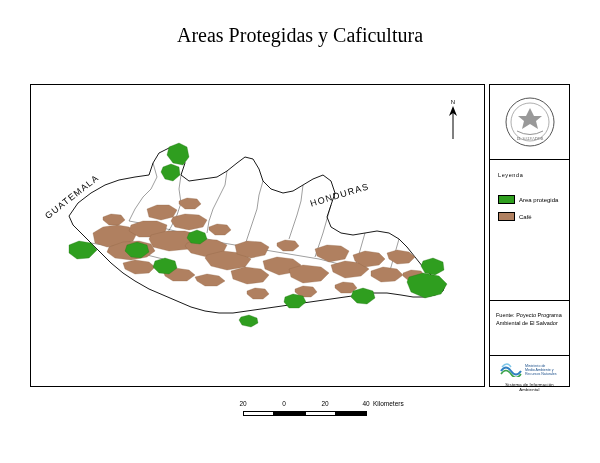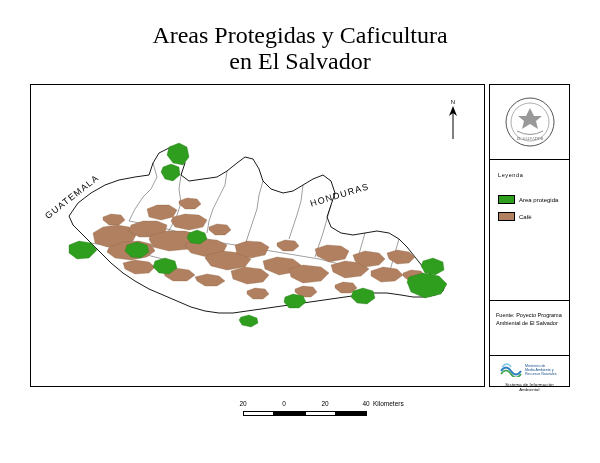--- a/index.html
+++ b/index.html
@@ -7,21 +7,21 @@
     width:600px;height:463px;
     background:#ffffff;
     font-family:"Liberation Sans", sans-serif;
     overflow:hidden;
     position:relative;
   }
   #title{
     position:absolute;left:0;top:22px;width:600px;
     text-align:center;
     font-family:"Liberation Serif", serif;
-    font-size:24px;
+    font-size:20px;
     color:#000;
     line-height:26px;
   }
   #title .l2{display:block;}
   #map-frame{
     position:absolute;left:30px;top:84px;width:455px;height:303px;
     border:1px solid #000;
     background:#ffffff;
     box-sizing:border-box;
     overflow:hidden;
@@ -73,21 +73,20 @@
   #sb-ticks{position:absolute;left:0;top:11px;width:124px;height:6px;}
   .sb-seg{position:absolute;top:0;height:5px;border:1px solid #000;box-sizing:border-box;}
   .sb-lab{position:absolute;top:0;font-size:6.5px;color:#000;transform:translateX(-50%);}
   #sb-unit{position:absolute;left:130px;top:0px;font-size:6.5px;color:#000;}
 </style>
 </head>
 <body>
 
 <div id="title">
   <span>Areas Protegidas y Caficultura</span>
-  <span class="l2">en El Salvador</span>
 </div>
 
 <div id="map-frame">
 
   <svg width="453" height="301" viewBox="0 0 453 301">
 
     <path fill="#ffffff" stroke="#000000" stroke-width="0.9" d="M38,131 L47,118 L60,108 L74,100 L88,95 L104,92 L118,90 L122,78 L128,68 L140,62 L150,66 L154,78 L150,90 L158,96 L172,94 L186,92 L196,86 L206,78 L214,72 L222,74 L228,84 L232,96 L240,104 L252,108 L262,106 L272,100 L282,94 L292,90 L300,96 L304,108 L300,120 L296,132 L300,142 L310,148 L322,150 L334,148 L346,146 L358,148 L368,154 L376,162 L384,172 L392,182 L400,190 L408,196 L414,200 L412,206 L404,210 L394,212 L382,212 L370,210 L356,208 L342,208 L328,210 L314,212 L300,214 L286,216 L272,218 L258,220 L244,222 L230,224 L216,226 L202,228 L188,228 L174,226 L160,222 L146,216 L132,210 L118,204 L104,196 L92,188 L80,178 L70,168 L60,158 L50,148 L42,140 Z"></path>
 
     <g stroke="#000000" stroke-width="0.45" fill="none" opacity="0.85">
       <path d="M122,78 L126,92 L120,104 L112,112 L104,124 L98,136"></path>

